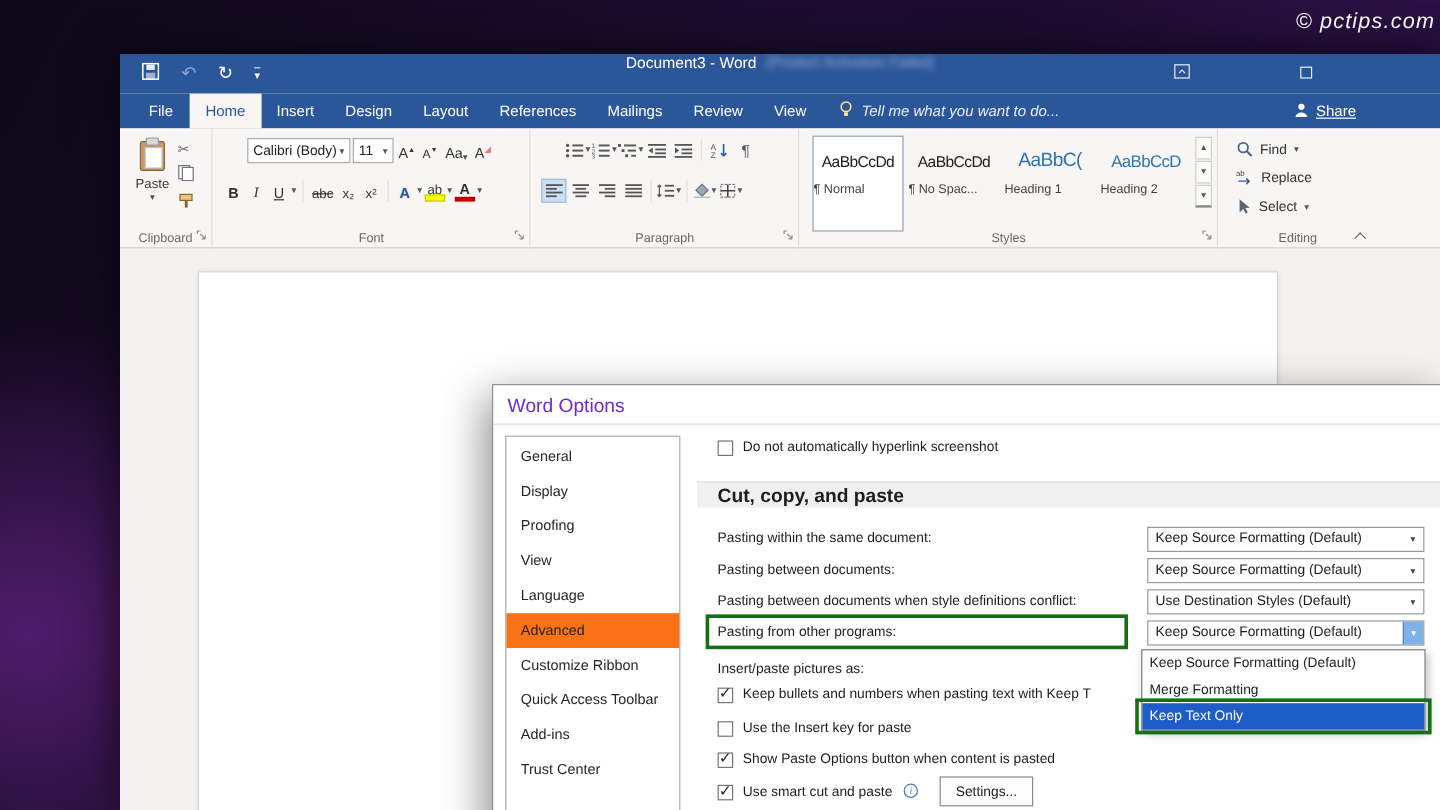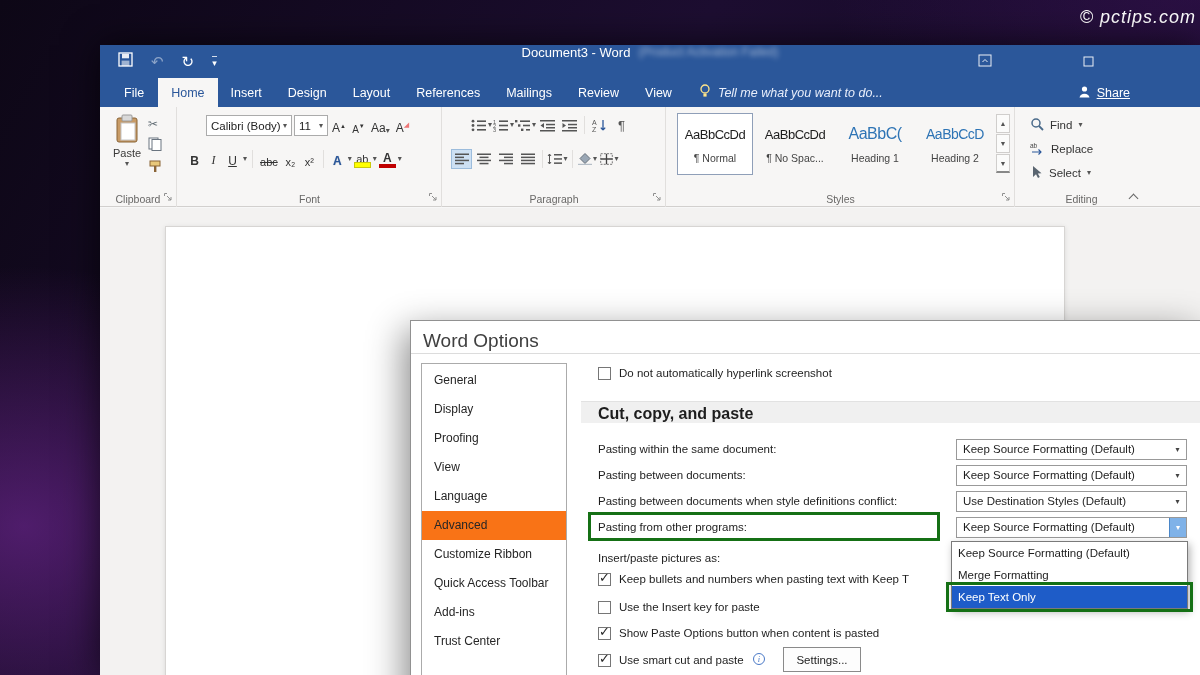--- a/index.html
+++ b/index.html
@@ -51,39 +51,39 @@
   .bold{font-weight:bold;} .ital{font-style:italic;font-family:"Liberation Serif",serif;} .und{text-decoration:underline;}
   .strike{text-decoration:line-through;font-size:11px;}
   .effectA{color:#2b579a;font-weight:bold;text-shadow:0 0 1px #9ab;}
   .hl{position:relative;padding-bottom:4px;font-size:11px;}
   .hl::after{content:"";position:absolute;left:0;right:0;bottom:1px;height:4px;background:#ffff00;border:1px solid #c9c90a;}
   .fc{position:relative;padding-bottom:4px;font-weight:bold;}
   .fc::after{content:"";position:absolute;left:0;right:0;bottom:1px;height:4px;background:#c00000;}
   .pbtn{width:21px;height:20px;display:flex;align-items:center;justify-content:center;gap:1px;cursor:pointer;}
   .pbtn.active{background:#cde0f3;border:1px solid #9cbcdc;}
   .cards{position:absolute;left:10px;top:6px;display:flex;gap:4px;}
-  .scard{width:76px;height:62px;text-align:center;cursor:pointer;padding-top:6px;}
+  .scard{width:76px;height:80px;text-align:left;cursor:pointer;padding-top:6px;}
   .scard.selected{border:1px solid #8f9fb8;background:#fff;padding-top:5px;}
   .prev{height:30px;display:flex;align-items:center;justify-content:center;font-size:13px;color:#1d1d1d;letter-spacing:-0.5px;}
   .prev.h1{font-size:16px;color:#2e74b5;} .prev.h2{font-size:14px;color:#2e74b5;}
   .sname{font-size:10.5px;color:#444;margin-top:3px;}
   .sarrows{position:absolute;right:4px;top:7px;width:14px;display:flex;flex-direction:column;gap:1px;}
   .sarrows span{height:19px;border:1px solid #d0cecc;background:#fbfbfa;font-size:7px;color:#555;display:flex;align-items:center;justify-content:center;}
   .erow{display:flex;align-items:center;gap:6px;height:24px;padding-left:14px;font-size:11.5px;color:#333;cursor:pointer;}
   .ecol{position:absolute;left:0;top:6px;right:0;}
   .collapse{position:absolute;right:62px;bottom:5px;width:9px;height:9px;cursor:pointer;}
   .collapse::before{content:"";position:absolute;left:1px;top:3px;width:6px;height:6px;border-left:1.6px solid #666;border-top:1.6px solid #666;transform:rotate(45deg);}
 
   
   .docarea{position:absolute;left:0;top:163px;right:0;bottom:0;background:#f3f2f1;}
   .page{position:absolute;left:65px;top:18px;width:900px;height:640px;background:#fff;border:1px solid #d7d5d3;box-shadow:0 1px 5px rgba(0,0,0,.10);}
 
   
   .dialog{position:absolute;left:310px;top:275px;right:-2px;height:430px;background:#fff;border:1px solid #919191;box-shadow:-6px 10px 34px rgba(0,0,0,.45);overflow:hidden;font-size:11.5px;color:#1d1d1d;}
-  .dlg-title{position:absolute;left:12px;top:9px;font-size:19px;color:#404040;}
+  .dlg-title{position:absolute;left:12px;top:9px;font-size:16px;color:#6d28d9;}
   .dlg-sep{position:absolute;left:0;right:0;top:32px;border-top:1px solid #dcdcdc;}
   .dlg-nav{position:absolute;left:10px;top:42px;width:146px;bottom:-2px;border:1px solid #ababab;background:#fff;padding-top:2px;font-size:12px;}
   .nav-it{height:29px;line-height:29px;padding-left:12px;color:#262626;cursor:pointer;}
   .nav-it.sel{background:#f97316;}
   .cb{position:absolute;width:13px;height:13px;background:#fff;border:1px solid #767676;}
   .cb .mk{position:absolute;left:0px;top:-4px;font-size:13px;color:#262626;}
   .dlbl{position:absolute;white-space:nowrap;}
   .band{position:absolute;left:170px;right:0;height:22px;background:#f0f0f0;border-top:1px solid #e2e2e2;}
   .shead{position:absolute;font-weight:bold;font-size:16px;color:#1d1d1d;}
   .dcombo{position:absolute;left:545px;width:231px;height:21px;background:#fff;border:1px solid #999;}

